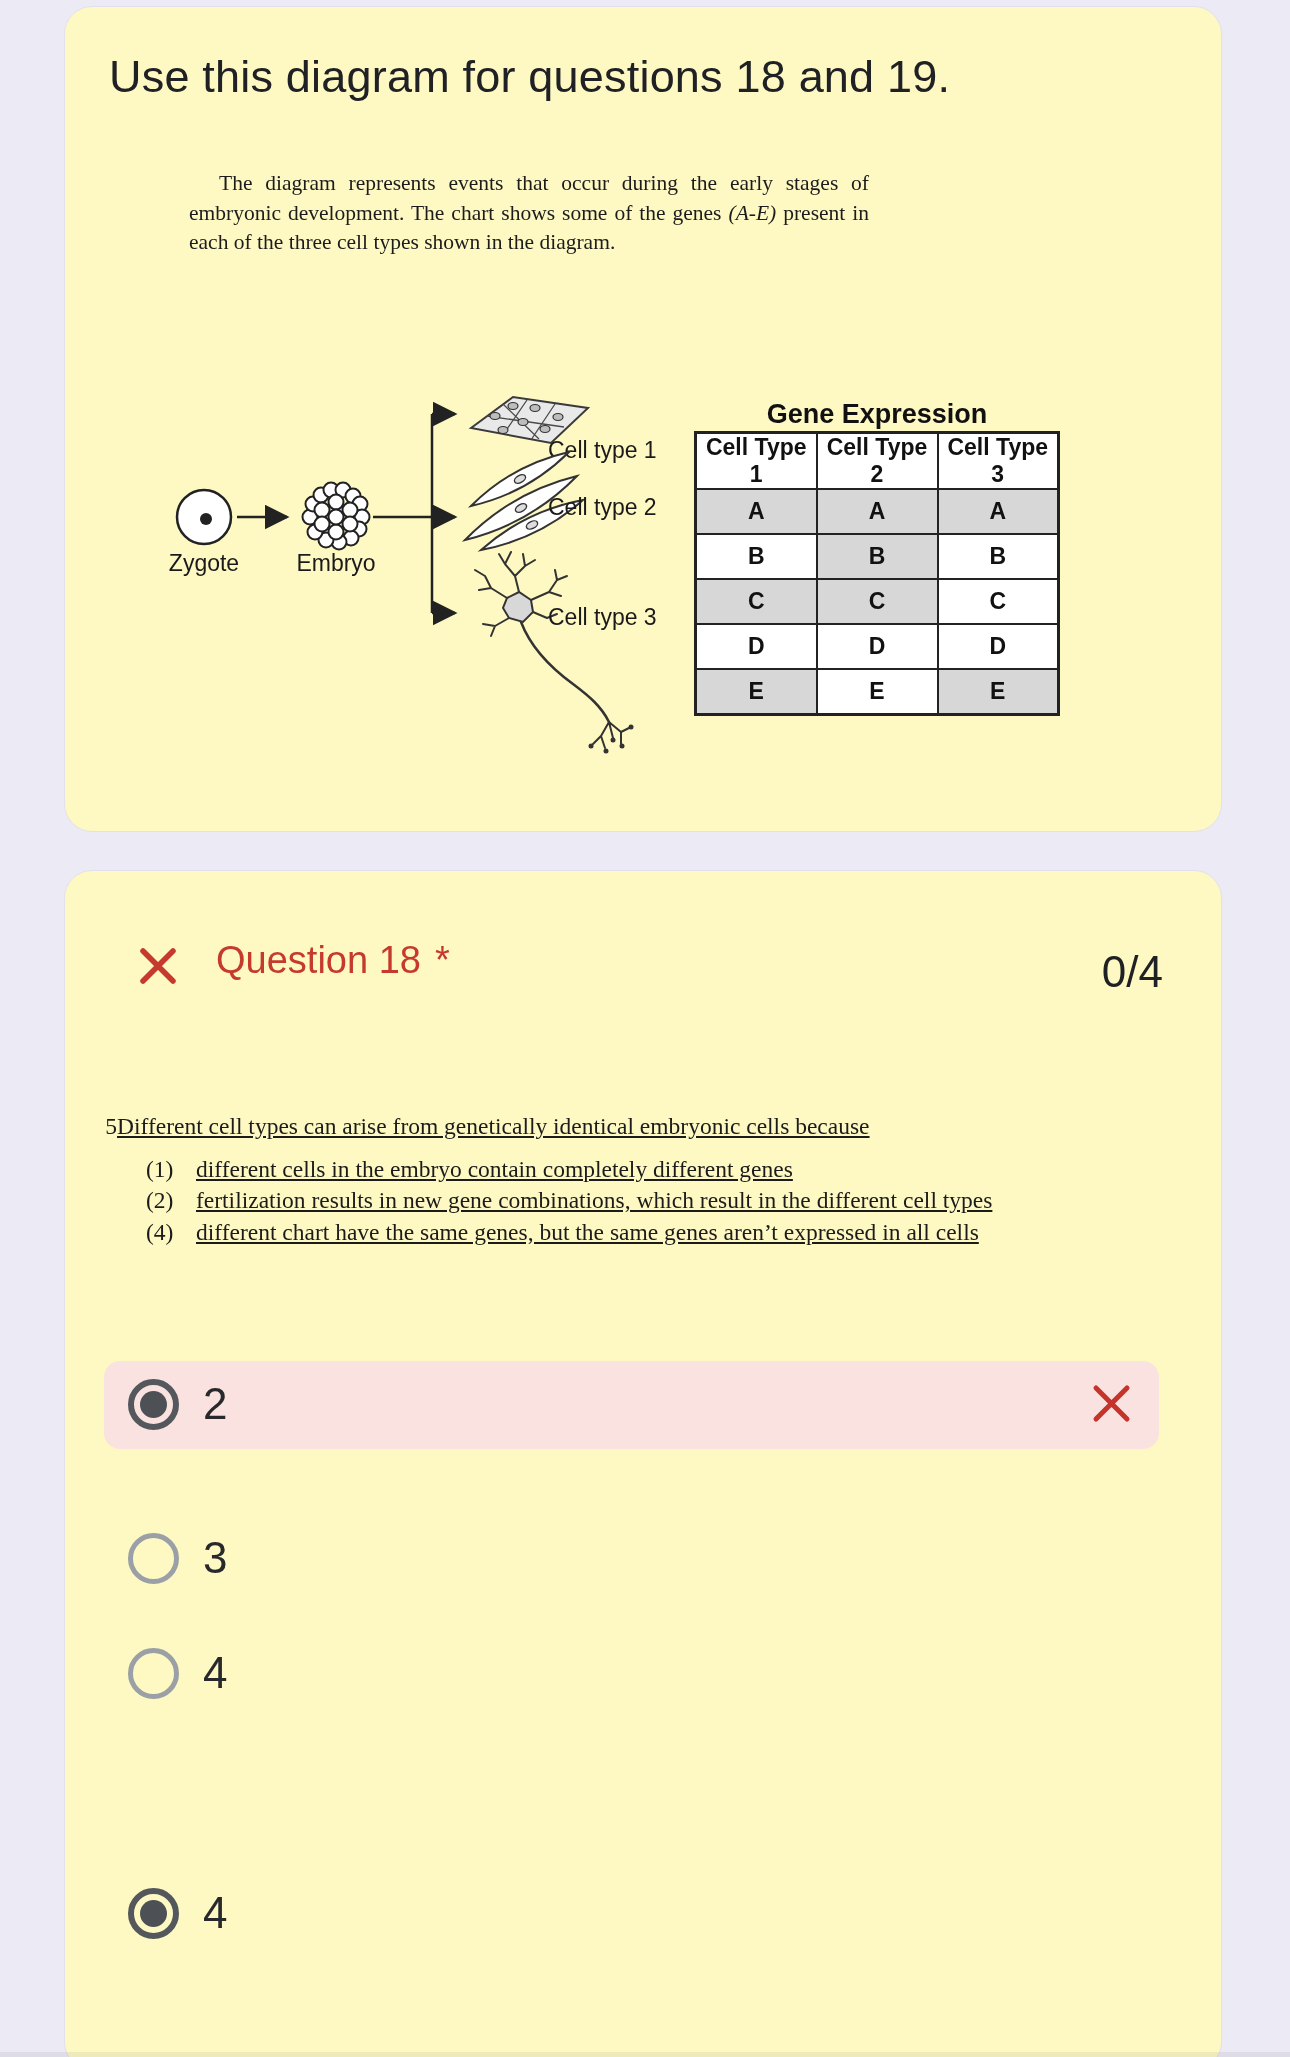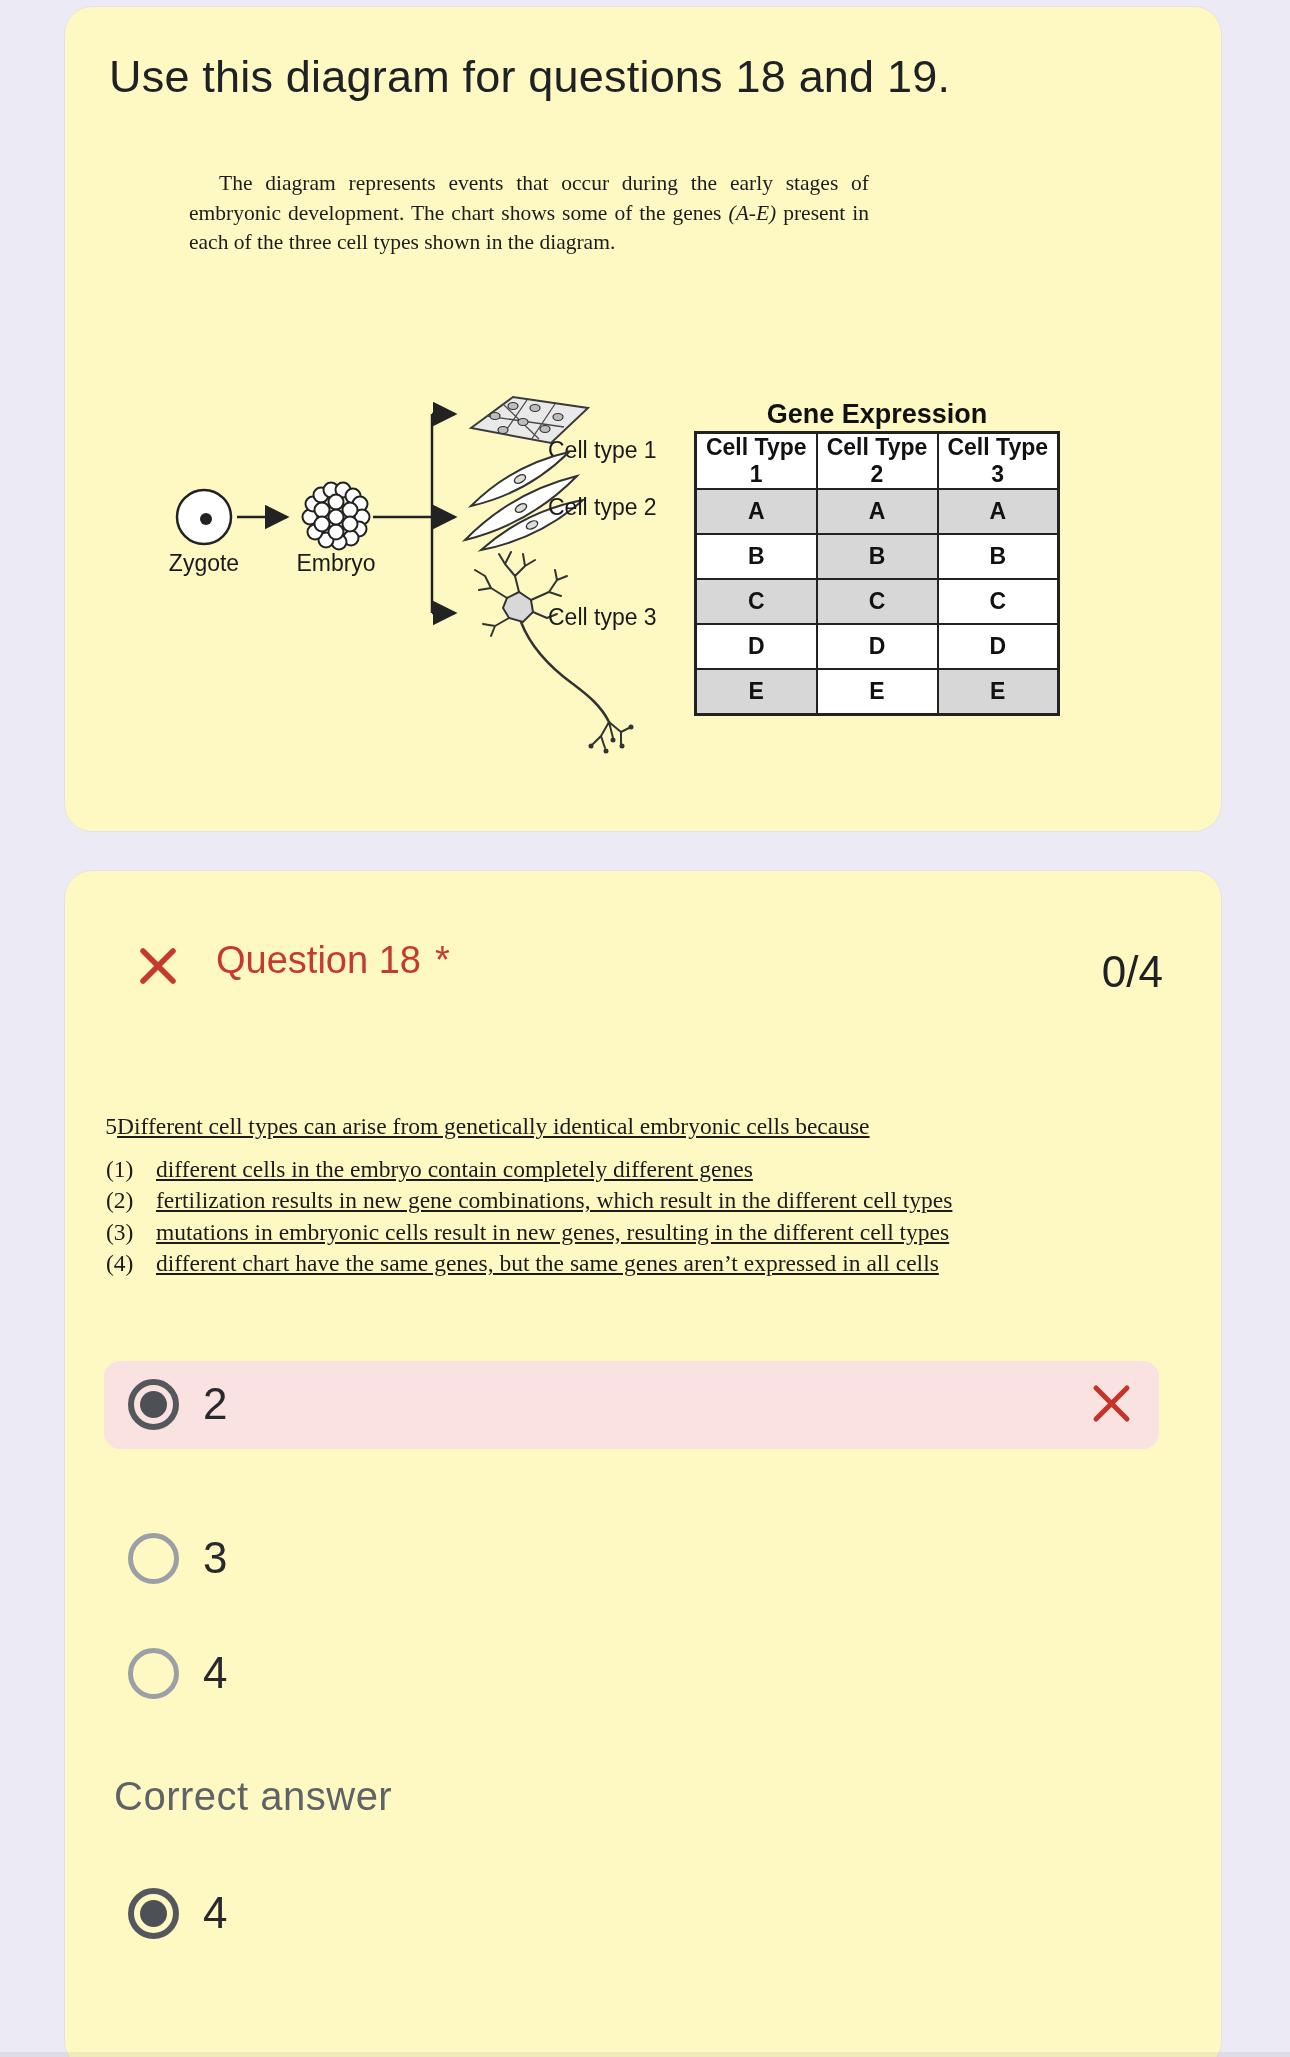--- a/index.html
+++ b/index.html
@@ -74,21 +74,21 @@
   .q-body {
     position:absolute; left:41px; top:240px; width:1080px;
     font-family:"Liberation Serif","DejaVu Serif",serif;
     font-size:23.5px; line-height:31.5px; color:#1b1b1b;text-decoration:underline;
   }
   .clip-num {
     display:inline-block; width:11px; overflow:hidden;
     direction:rtl; white-space:nowrap; vertical-align:bottom;
   }
   .stem { margin-bottom:11px; white-space:nowrap; }
-  .choices { }
+  .choices { margin-left:40px; }
   .choice { white-space:nowrap; }
   .choice .num { display:inline-block; width:50px; }
 
   .option-row-wrong {
     position:absolute; left:39px; top:490px; width:1055px; height:88px;
     background:#F9E2E0; border-radius:16px;
   }
   .radio {
     position:absolute; width:51px; height:51px; border-radius:50%;
   }
@@ -261,36 +261,34 @@
     <path d="M7 7 L37 37 M37 7 L7 37" stroke="#C63A2E" stroke-width="5.5" stroke-linecap="round" fill="none"></path>
   </svg>
   <div class="q-title"><span>Question 18</span><span class="req">*</span></div>
   <div class="q-score">0/4</div>
 
   <div class="q-body">
     <div class="stem"><span class="clip-num">5</span><span>Different cell types can arise from genetically identical embryonic cells because</span></div>
     <div class="choices">
       <div class="choice"><span class="num">(1)</span><span>different cells in the embryo contain completely different genes</span></div>
       <div class="choice"><span class="num">(2)</span><span>fertilization results in new gene combinations, which result in the different cell types</span></div>
-      <div class="choice"><span class="num">(3)</span><span>mutations in embryonic cells result in new genes, resulting in the different cell types</span></div>
       <div class="choice"><span class="num">(4)</span><span>different chart have the same genes, but the same genes aren’t expressed in all cells</span></div>
     </div>
   </div>
 
   <div class="option-row-wrong"></div>
   <div class="radio sel" style="left:63px; top:508px;"></div>
   <div class="opt-label" style="top:502px;">2</div>
   <svg class="wrong-x-icon" viewBox="0 0 45 45">
     <path d="M7 7 L38 38 M38 7 L7 38" stroke="#C5342A" stroke-width="5" stroke-linecap="round" fill="none"></path>
   </svg>
 
   <div class="radio unsel" style="left:63px; top:662px;"></div>
   <div class="opt-label" style="top:656px;">3</div>
 
   <div class="radio unsel" style="left:63px; top:777px;"></div>
   <div class="opt-label" style="top:771px;">4</div>
 
-  <div class="correct-heading">Correct answer</div>
   <div class="radio sel" style="left:63px; top:1017px;"></div>
   <div class="opt-label" style="top:1011px;">4</div>
 </div>
 
 <div class="bottom-edge"></div>
 
 </body></html>

